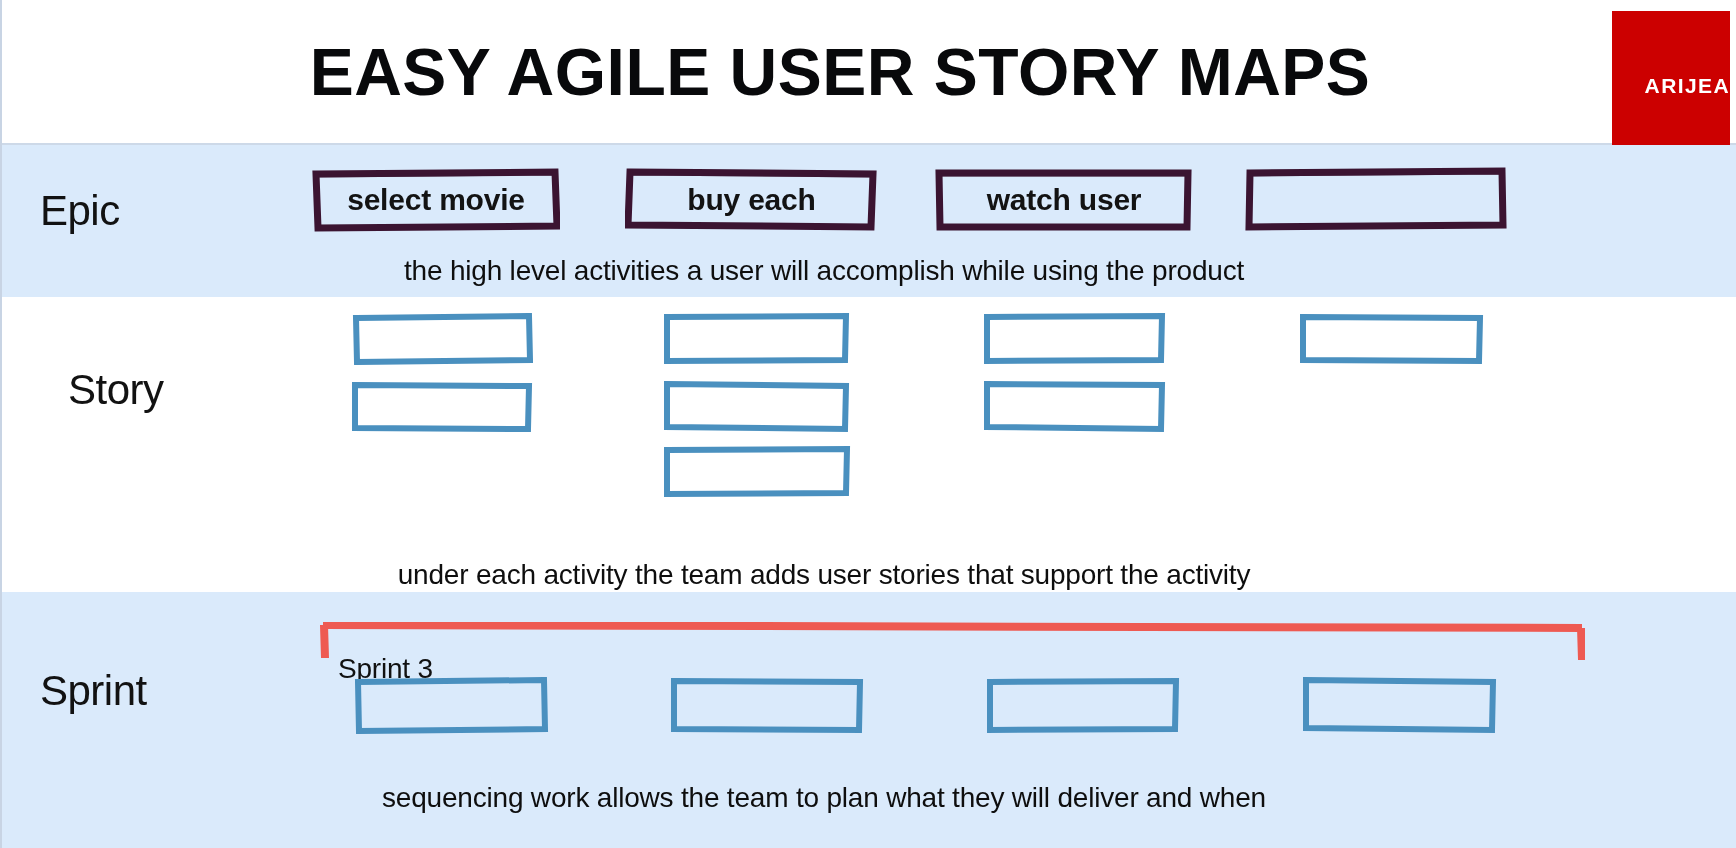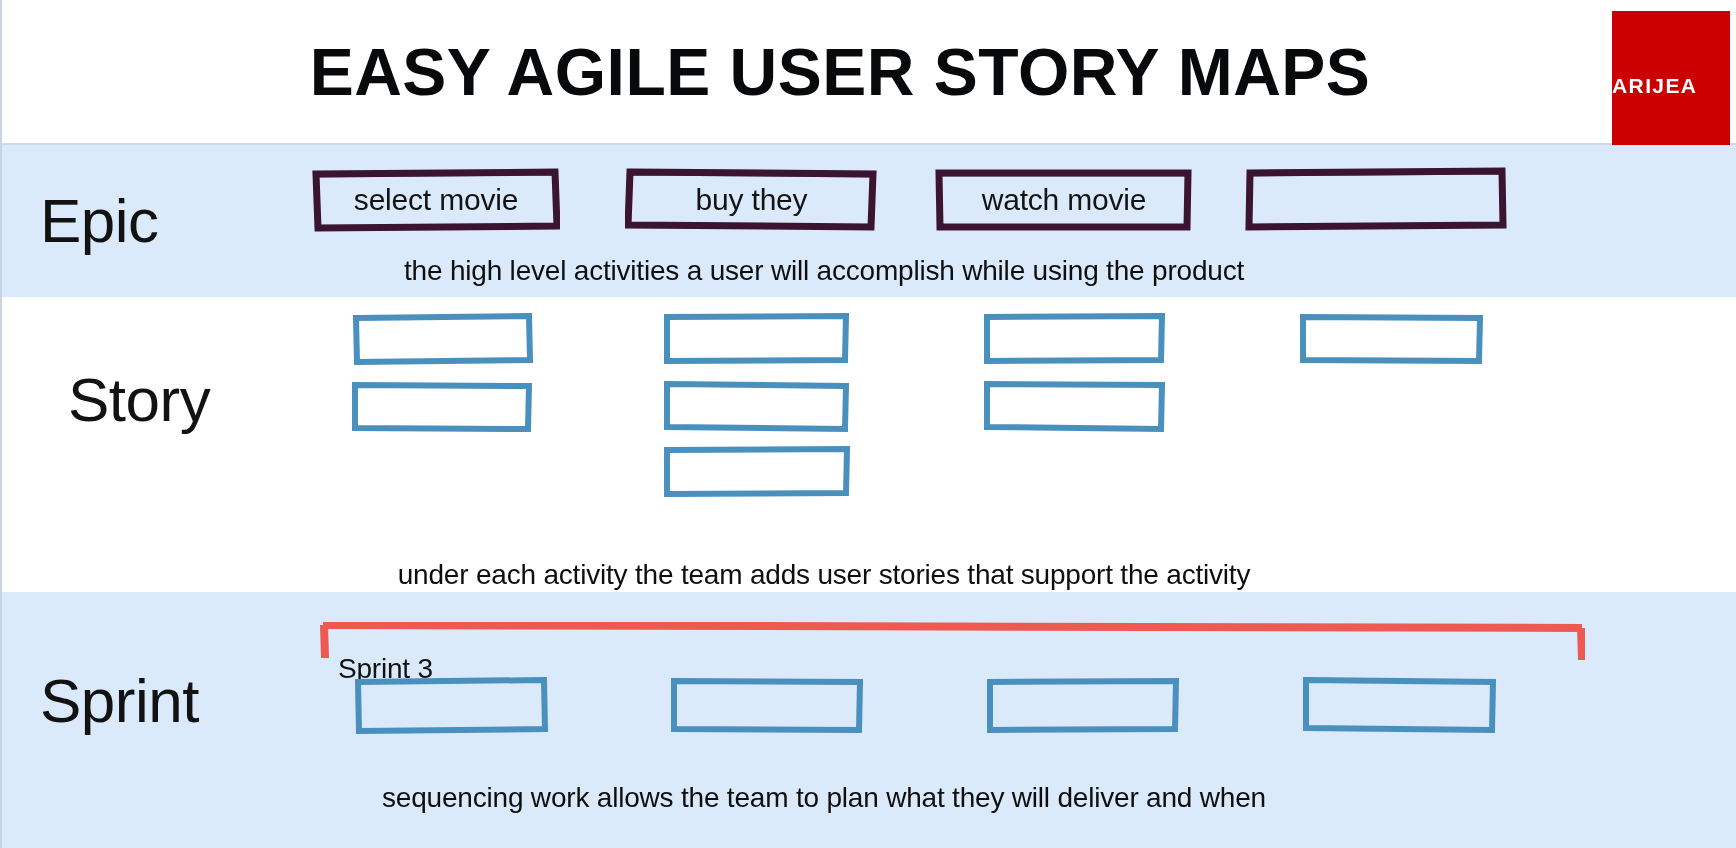--- a/index.html
+++ b/index.html
@@ -48,21 +48,21 @@
   }
   #logo {
     position: absolute;
     right: 8px;
     top: 11px;
     width: 118px;
     height: 150px;
     background: #cc0000;
     display: flex;
     align-items: center;
-    justify-content: flex-start;
+    justify-content: flex-end;
   }
   #logo-text {
     color: #ffffff;
     font-size: 21px;
     font-weight: bold;
     letter-spacing: 1.4px;
   }
 
   
   .band {
@@ -71,21 +71,21 @@
     width: 1736px;
     box-sizing: border-box;
   }
   #band-epic   { top: 145px; height: 152px; background: #daeafb; }
   #band-story  { top: 297px; height: 295px; background: #ffffff; }
   #band-sprint { top: 592px; height: 256px; background: #daeafb; }
 
   .row-label {
     position: absolute;
     left: 38px;
-    font-size: 62px;
+    font-size: 42px;
     color: #121212;
     font-weight: 400;
     letter-spacing: -0.5px;
     line-height: 1;
   }
   #label-epic   { top: 45px; }
   #label-story  { top: 72px; margin-left: 28px; }
   #label-sprint { top: 38px; margin-top: 40px; }
 
   .caption {
@@ -116,20 +116,21 @@
     height: 100%;
     display: block;
   }
   .sketch-box .sk-label {
     position: relative;
     z-index: 2;
     font-size: 30px;
     color: #131313;
     letter-spacing: -0.2px;
     white-space: nowrap;
+    font-weight: bold;
   }
 
   
   #sprint-bracket {
     position: absolute;
     left: 318px;
     top: 30px;
     width: 1265px;
     height: 40px;
   }
@@ -165,29 +166,29 @@
         <path d="M6,8 L241,6" fill="none" stroke="#3b1431" stroke-width="3" opacity="0.55"></path>
       </svg>
       <span class="sk-label">select movie</span>
     </div>
 
     <div class="sketch-box" style="left:623px; top:22px; width:253px; height:65px;">
       <svg class="sk-svg" viewBox="0 0 253 65" preserveAspectRatio="none">
         <path d="M5,5 L248,7 L246,60 L3,58 Z" fill="none" stroke="#3b1431" stroke-width="7" stroke-linejoin="miter"></path>
         <path d="M7,7 L246,9" fill="none" stroke="#3b1431" stroke-width="3" opacity="0.55"></path>
       </svg>
-      <span class="sk-label">buy they</span>
+      <span class="sk-label">buy each</span>
     </div>
 
     <div class="sketch-box" style="left:933px; top:23px; width:258px; height:64px;">
       <svg class="sk-svg" viewBox="0 0 258 64" preserveAspectRatio="none">
         <path d="M4,5 L253,5 L252,59 L5,59 Z" fill="none" stroke="#3b1431" stroke-width="7" stroke-linejoin="miter"></path>
         <path d="M6,7 L251,7" fill="none" stroke="#3b1431" stroke-width="3" opacity="0.55"></path>
       </svg>
-      <span class="sk-label">watch movie</span>
+      <span class="sk-label">watch user</span>
     </div>
 
     <div class="sketch-box" style="left:1243px; top:22px; width:262px; height:65px;">
       <svg class="sk-svg" viewBox="0 0 262 65" preserveAspectRatio="none">
         <path d="M5,6 L257,4 L258,58 L4,60 Z" fill="none" stroke="#3b1431" stroke-width="7" stroke-linejoin="miter"></path>
         <path d="M7,8 L255,6" fill="none" stroke="#3b1431" stroke-width="3" opacity="0.55"></path>
       </svg>
     </div>
 
     <div class="caption" style="top:110px;">the high level activities a user will accomplish while using the product</div>

